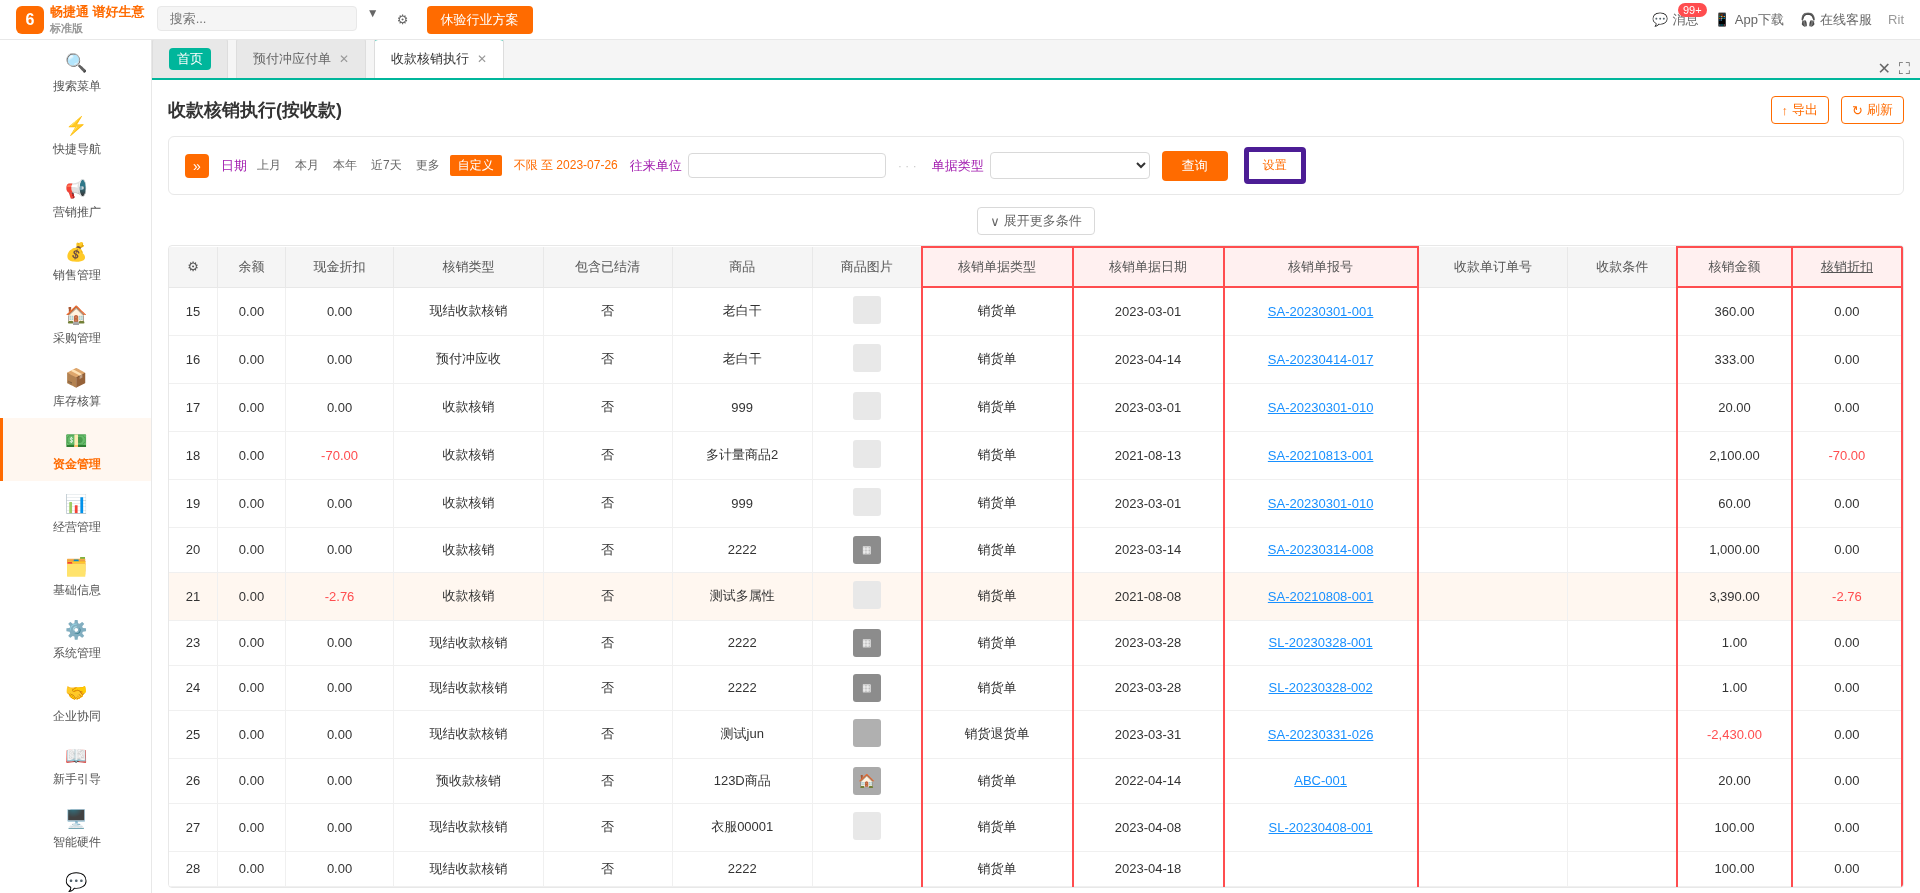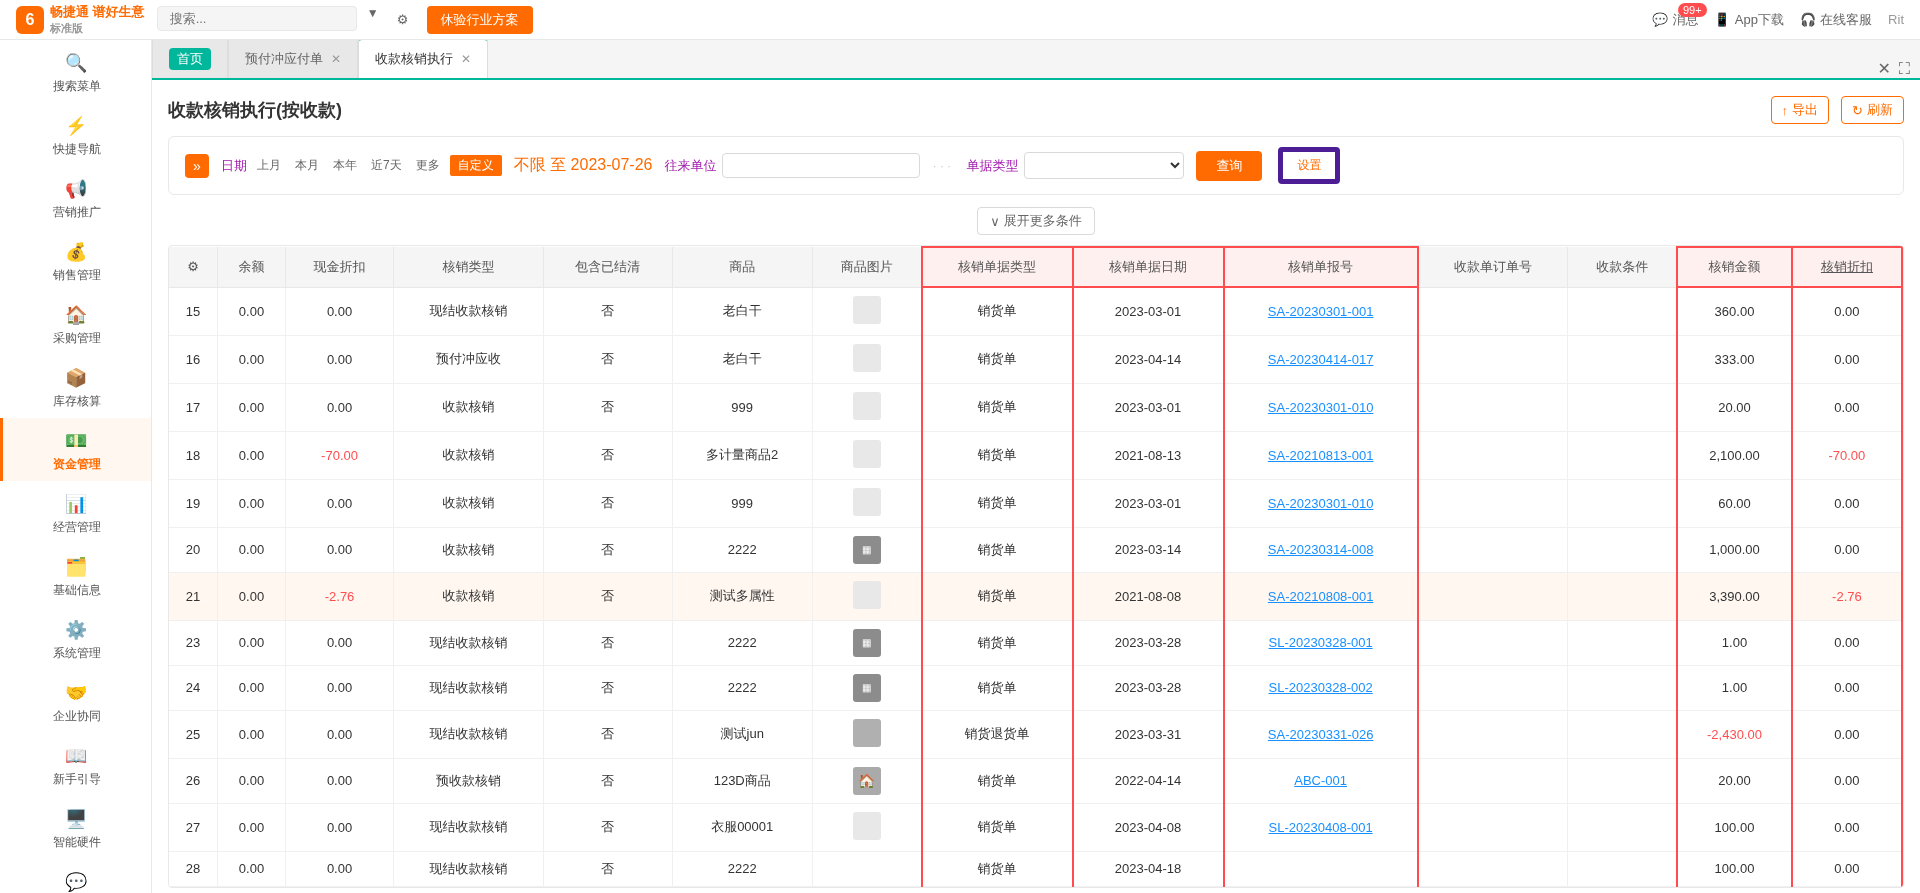--- a/index.html
+++ b/index.html
@@ -26,21 +26,21 @@
     .sidebar { width: 152px; background: #fff; border-right: 1px solid #e8e8e8; display: flex; flex-direction: column; flex-shrink: 0; }
     .sidebar-item { display: flex; flex-direction: column; align-items: center; padding: 12px 0 8px; cursor: pointer; gap: 4px; color: #555; font-size: 12px; border-left: 3px solid transparent; }
     .sidebar-item.active { background: #fff7f0; color: #ff6b00; border-left-color: #ff6b00; font-weight: bold; }
     .sidebar-item .icon { font-size: 18px; }
 
     
     .main { flex: 1; display: flex; flex-direction: column; overflow: hidden; }
 
     
     .tabs { height: 40px; background: #f5f5f5; display: flex; align-items: flex-end; border-bottom: 2px solid #00b69b; flex-shrink: 0; }
-    .tab { height: 40px; padding: 0 16px; display: flex; align-items: center; gap: 8px; background: #e8e8e8; color: #666; font-size: 13px; cursor: pointer; border-top-left-radius: 4px; border-top-right-radius: 4px; margin-right: 0; border: 1px solid #ddd; border-bottom: none; }
+    .tab { height: 40px; padding: 0 16px; display: flex; align-items: center; gap: 8px; background: #e8e8e8; color: #666; font-size: 13px; cursor: pointer; border-top-left-radius: 4px; border-top-right-radius: 4px; margin-right: 8px; border: 1px solid #ddd; border-bottom: none; }
     .tab.active { background: #fff; color: #333; font-weight: 500; border-top: 2px solid #00b69b; }
     .tab .tab-home { color: #fff; background: #00b69b; padding: 2px 8px; border-radius: 4px; font-size: 13px; }
     .tab .close-icon { color: #999; font-size: 12px; cursor: pointer; }
     .tab-actions { margin-left: auto; display: flex; align-items: center; gap: 8px; padding-right: 10px; }
     .tab-actions span { cursor: pointer; color: #666; font-size: 16px; }
 
     
     .content { flex: 1; overflow: auto; background: #fff; }
     .content-inner { padding: 16px; }
 
@@ -51,21 +51,21 @@
     .page-action-btn { display: flex; align-items: center; gap: 4px; color: #ff6b00; font-size: 13px; cursor: pointer; border: 1px solid #ff6b00; padding: 4px 10px; border-radius: 4px; }
 
     
     .filter-bar { background: #fff; border: 1px solid #e8e8e8; border-radius: 6px; padding: 10px 16px; margin-bottom: 12px; display: flex; align-items: center; flex-wrap: wrap; gap: 12px; }
     .filter-expand-btn { width: 24px; height: 24px; background: #ff6b00; color: #fff; border: none; border-radius: 4px; cursor: pointer; display: flex; align-items: center; justify-content: center; font-size: 14px; }
     .filter-group { display: flex; align-items: center; gap: 6px; }
     .filter-label { color: #a21caf; font-size: 13px; }
     .filter-date-options { display: flex; gap: 6px; align-items: center; }
     .filter-date-btn { color: #666; font-size: 12px; cursor: pointer; padding: 2px 4px; border-radius: 3px; }
     .filter-date-btn.active-custom { background: #ff6b00; color: #fff; padding: 2px 8px; border-radius: 2px; }
-    .filter-date-range { color: #ff6b00; font-size: 16px; }
+    .filter-date-range { color: #ff6b00; font-size: 12px; }
     .filter-input { border: 1px solid #d9d9d9; border-radius: 4px; padding: 4px 10px; font-size: 13px; color: #333; min-width: 160px; }
     .filter-dots { color: #ccc; letter-spacing: 3px; }
     .filter-select { border: 1px solid #d9d9d9; border-radius: 4px; padding: 4px 10px; font-size: 13px; color: #333; min-width: 160px; background: #fff; }
     .filter-query-btn { background: #ff6b00; color: #fff; border: none; border-radius: 4px; padding: 6px 20px; font-size: 13px; cursor: pointer; }
     .filter-settings-btn { background: #fff; color: #ff6b00; border: 5px solid #4c1d95; border-radius: 4px; padding: 5px 14px; font-size: 12px; cursor: pointer; margin-left: 4px; }
     .expand-more-btn { display: flex; align-items: center; gap: 4px; color: #666; font-size: 13px; cursor: pointer; border: 1px solid #d9d9d9; border-radius: 4px; padding: 4px 12px; margin: 0 auto; }
 
     
     .table-container { border: 1px solid #e8e8e8; border-radius: 4px; overflow: auto; }
     table { width: 100%; border-collapse: collapse; font-size: 13px; }

